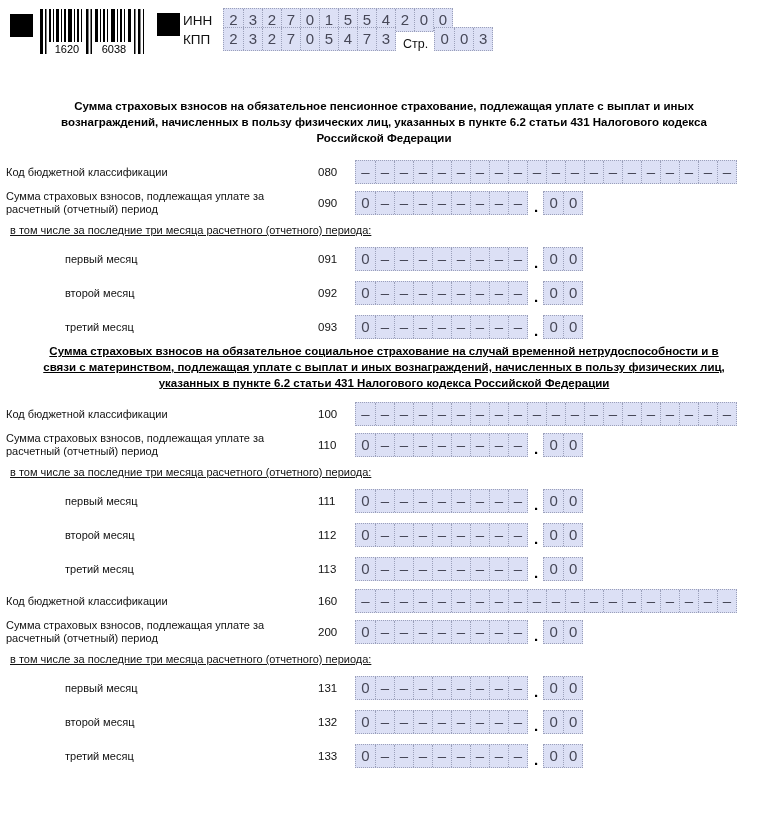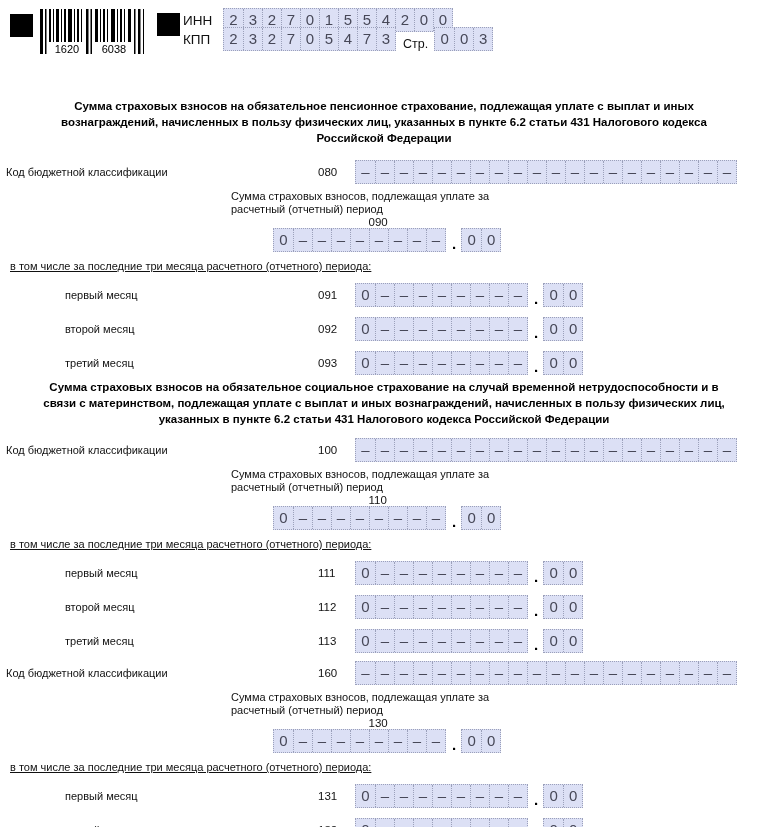--- a/index.html
+++ b/index.html
@@ -38,26 +38,26 @@
     border-left:1px dotted var(--cell-border);
     overflow:hidden;
   }
   .cell:first-child{border-left:none;}
   
   .sec-title{
     font-size:11.5px;font-weight:bold;line-height:16px;
     text-align:center;max-width:700px;margin:11px auto;
   }
   .t1{margin-top:26px;}
-  .t2{margin-top:4px;}
+  .t2{margin-top:4px;text-decoration:underline;}
   .t3{margin-top:2px;}
   .frow{display:flex;align-items:center;padding-left:6px;}
   .row-kbk{margin-top:8px;}
   .block-first .row-kbk{margin-top:14px;}
-  .row-sum{margin-top:6px;flex-direction:column;}
+  .row-sum{margin-top:6px;}
   .frow.month{margin-top:10px;}
   .flabel{width:312px;font-size:11px;line-height:13px;color:#111;}
   .month .flabel{padding-left:59px;}
   .fcode{width:37px;font-size:11.5px;color:#111;}
   .money{display:flex;align-items:center;}
   .dot{font-weight:bold;font-size:15px;margin:6px 5px 0 6px;color:#000;}
   .note{font-size:11px;color:#111;margin:8px 0 0 10px;line-height:13px;text-decoration:underline;}
 </style>
 </head>
 <body>
@@ -404,21 +404,21 @@
         <span class="cell">–</span>
         <span class="cell">–</span>
         <span class="cell">–</span>
         <span class="cell">–</span>
         <span class="cell">–</span>
         <span class="cell">–</span>
       </span>
   </div>
   <div class="frow row-sum">
     <div class="flabel">Сумма страховых взносов, подлежащая уплате за расчетный (отчетный) период</div>
-    <div class="fcode">130</div>
+    <div class="fcode">200</div>
     <div class="money">
       <span class="cellgroup">
           <span class="cell">0</span>
           <span class="cell">–</span>
           <span class="cell">–</span>
           <span class="cell">–</span>
           <span class="cell">–</span>
           <span class="cell">–</span>
           <span class="cell">–</span>
           <span class="cell">–</span>

